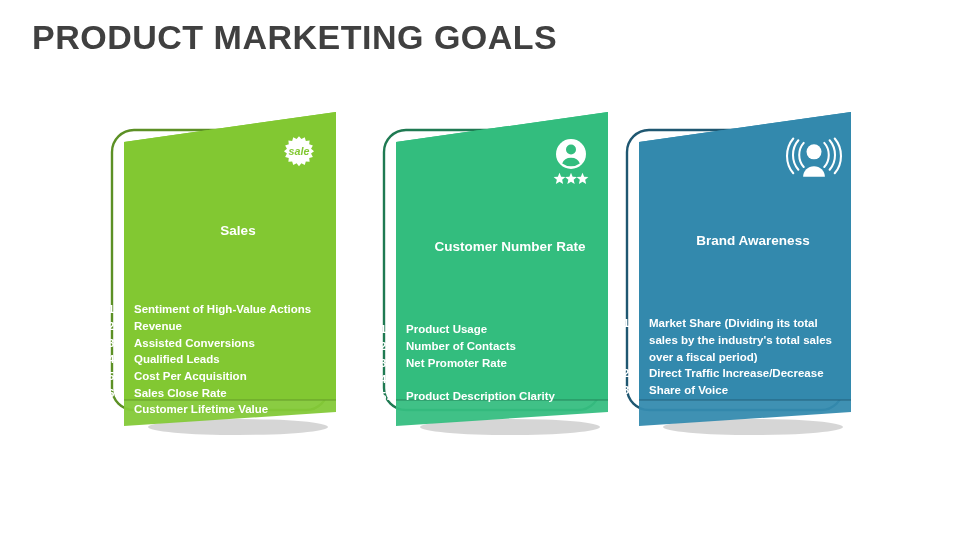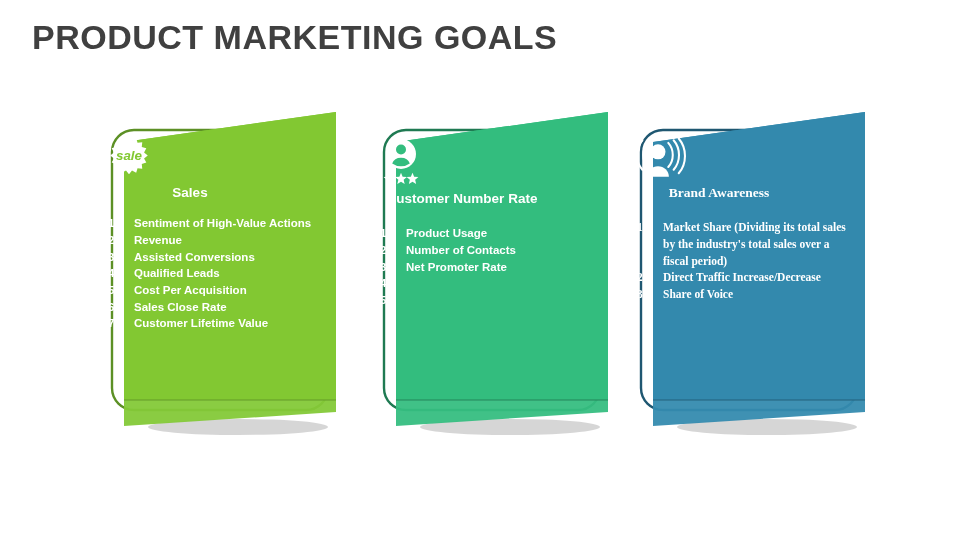--- a/index.html
+++ b/index.html
@@ -37,41 +37,42 @@
   }
 
   .card {
     position: absolute;
     top: 0;
     width: 280px;
     height: 340px;
   }
   .card.c0 { left: 88px; }
   .card.c1 { left: 360px; }
-  .card.c2 { left: 617px; font-family: Liberation Serif, serif; }
+  .card.c2 { left: 603px; }
 
   .card-svg {
     position: absolute;
     left: 0;
     top: 0;
     width: 280px;
     height: 340px;
   }
 
   
   .card-content {
     position: absolute;
     left: 12px;
     top: 28px;
     width: 228px;
     height: 290px;
     z-index: 3;
     display: flex;
     flex-direction: column;
-    align-items: flex-start;
+    align-items: flex-end;
+    gap: 48px;
   }
 
   .card-icon {
     width: 58px;
     height: 50px;
     display: block;
     margin-top: 6px;
   }
   .card-icon.with-stars { height: 56px; }
 
@@ -200,20 +201,21 @@
           </li>
           <li class="list-item">
             <span class="list-num">3.</span>
             <span class="list-text">Net Promoter Rate</span>
           </li>
           <li class="list-item">
             <span class="list-num">4.</span>
           </li>
           <li class="list-item">
             <span class="list-num">5.</span>
+            <span class="list-text">Product Description Clarity</span>
           </li>
         </ul>
       </div>
     </div>
     <div class="card c2">
       <svg viewBox="0 0 280 340" class="card-svg">
         <ellipse cx="150" cy="327" rx="90" ry="8" fill="#000000" opacity="0.16"></ellipse>
         <path d="M150 30 L46 30 A22 22 0 0 0 24 52 L24 288 A22 22 0 0 0 46 310 L218 310 A22 22 0 0 0 240 288 L240 186" fill="none" stroke="#1F5771" stroke-width="2.4" stroke-linecap="round"></path>
         <path d="M240 168 L240 52 A22 22 0 0 0 218 30 L150 30" fill="none" stroke="#1F5771" stroke-width="2.4" stroke-linecap="round"></path>
         <polygon points="36,42 248,12 248,40 36,56" fill="#358BAF"></polygon>

